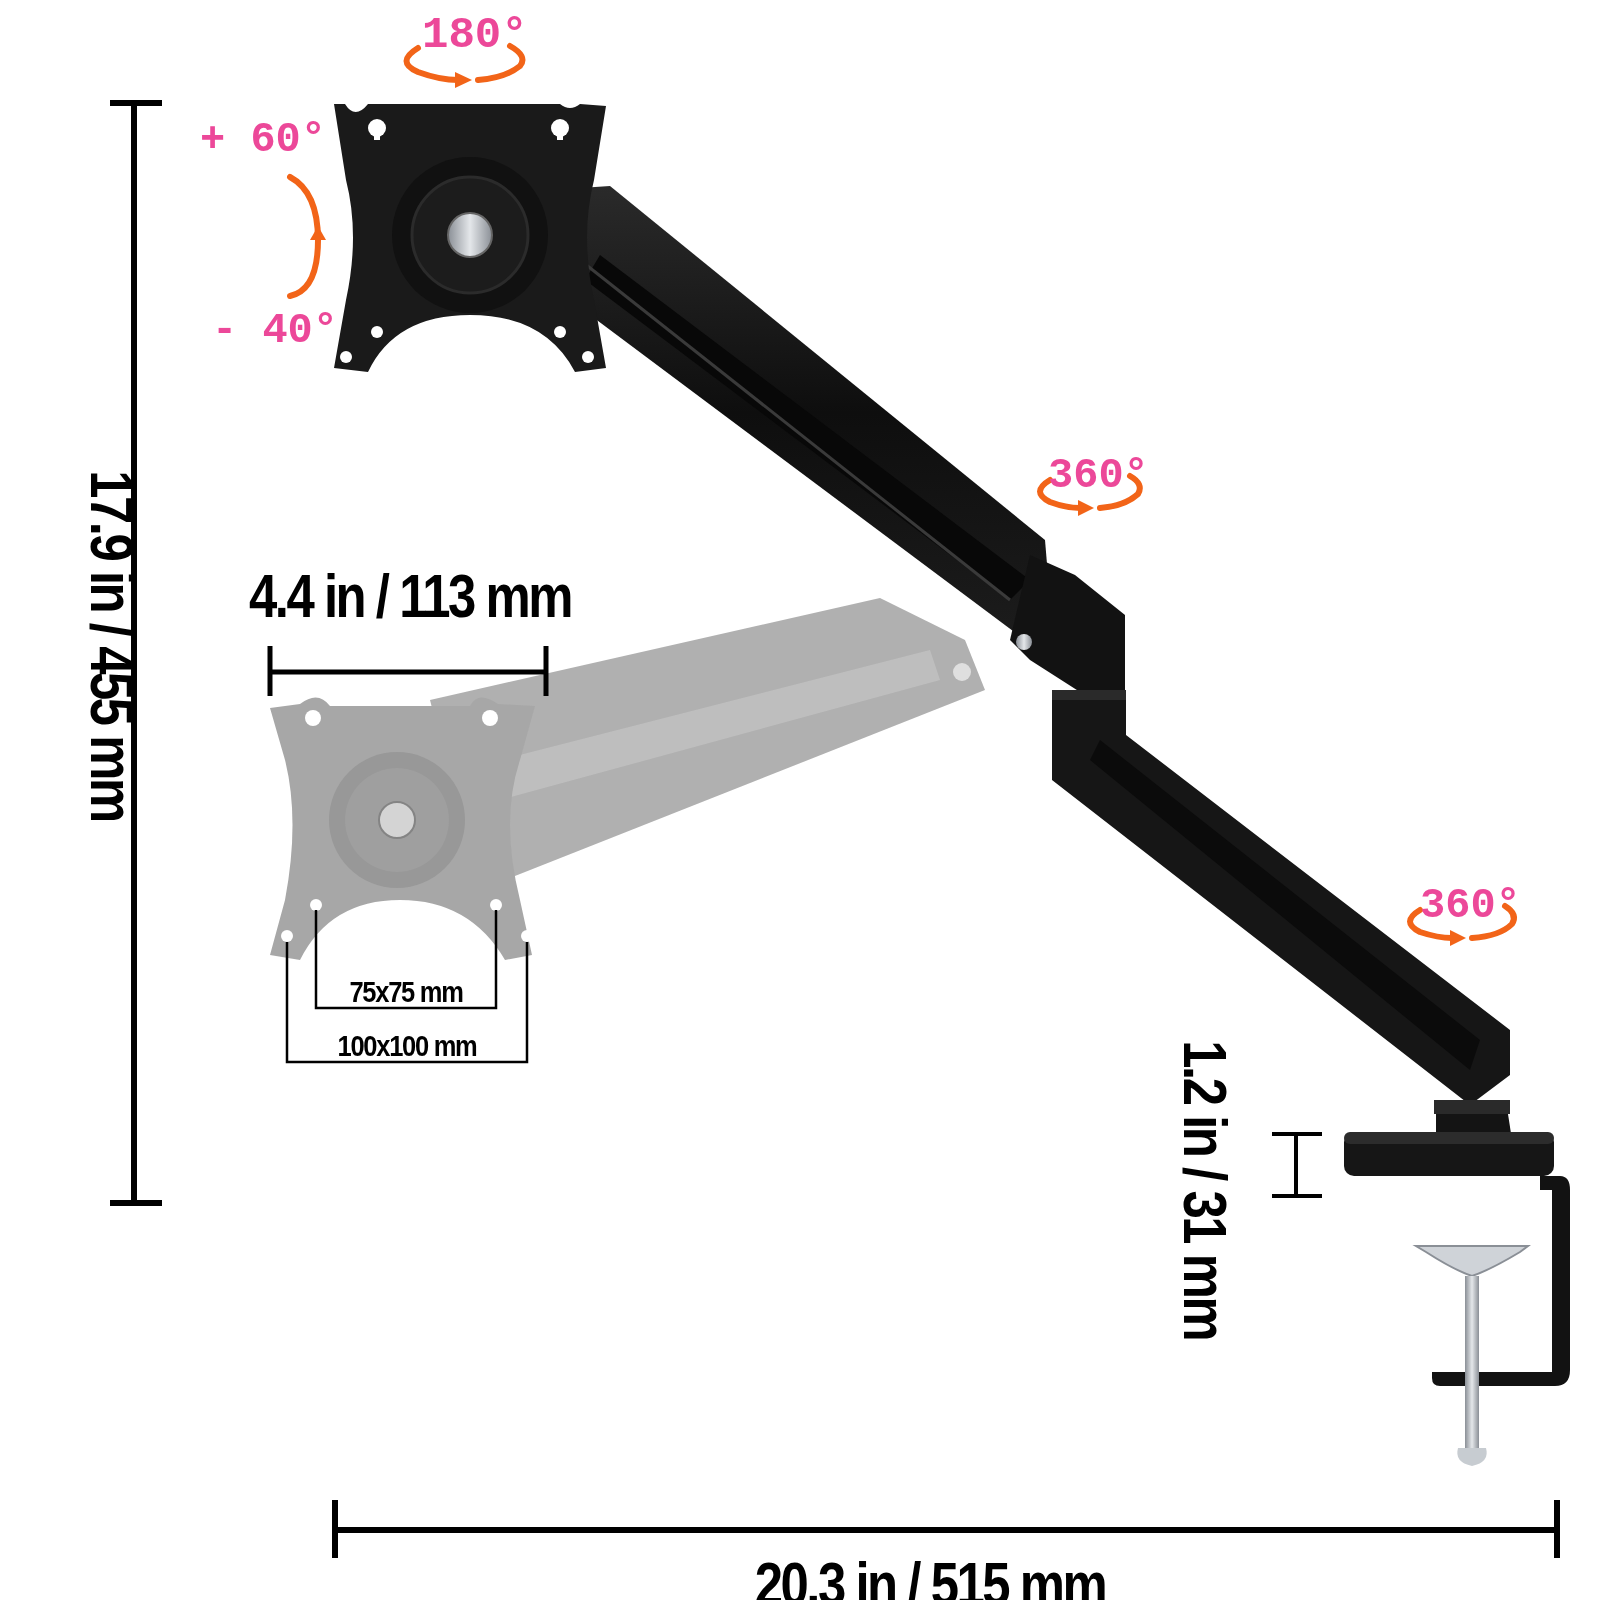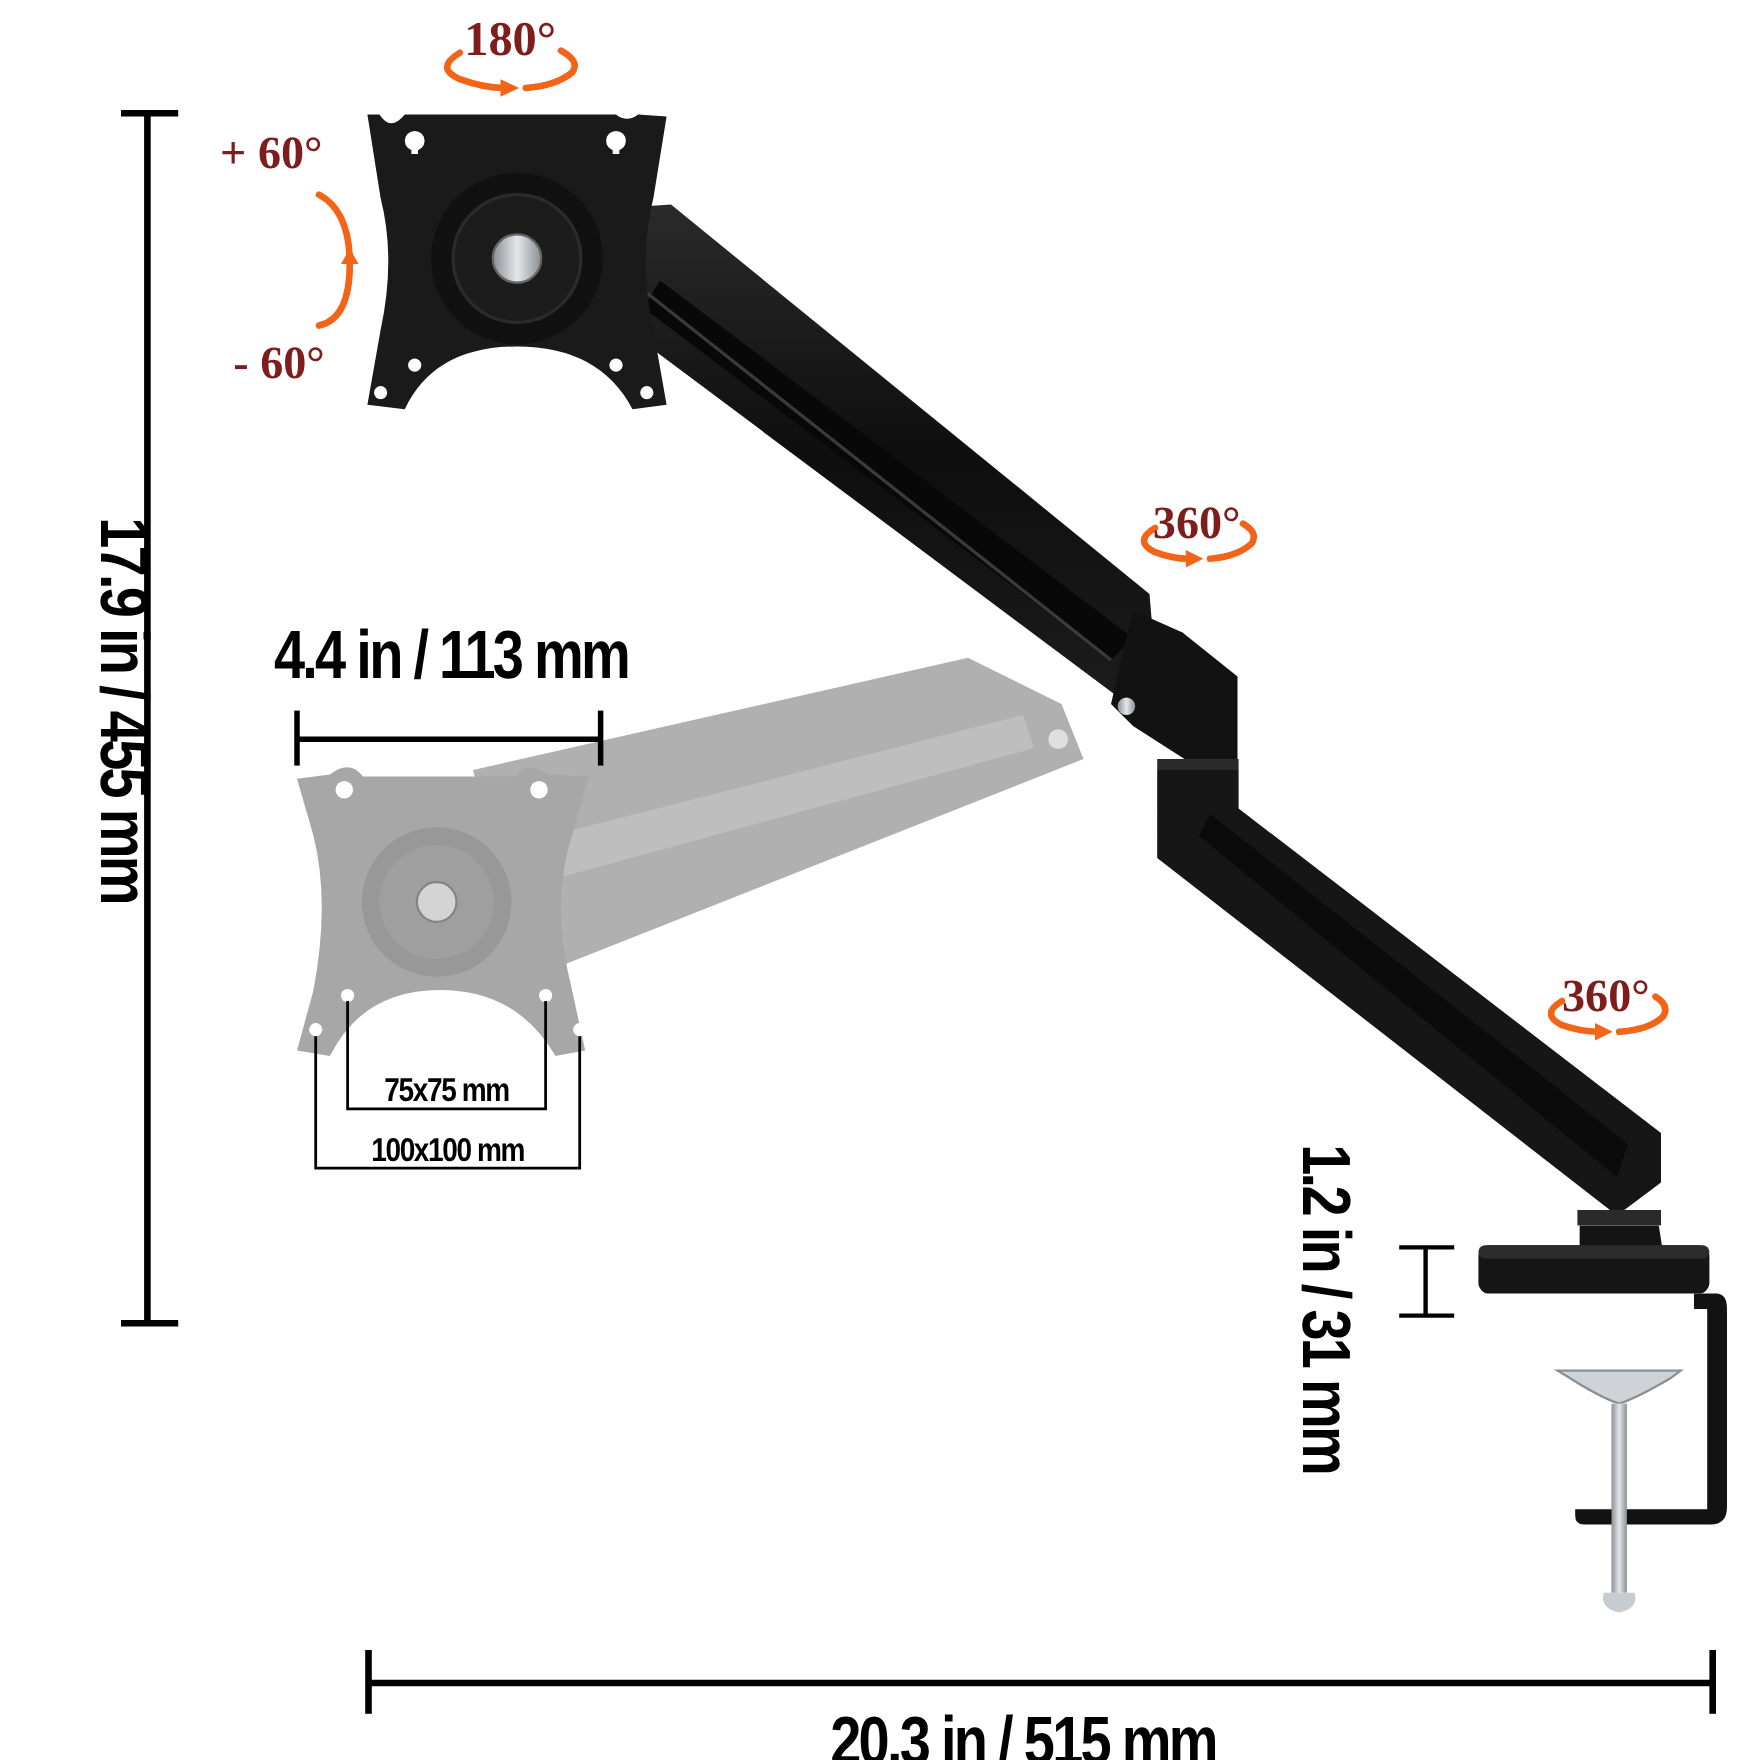--- a/index.html
+++ b/index.html
@@ -4,22 +4,22 @@
 <style>
   html, body { margin: 0; padding: 0; background: #ffffff; }
   body { width: 1600px; height: 1600px; position: relative; overflow: hidden;
          font-family: "Liberation Sans", sans-serif; }
   .abs { position: absolute; }
   .dim-text { font-family: "Liberation Sans", sans-serif; font-weight: 700; color: #000;
               white-space: nowrap; letter-spacing: -3px; transform-origin: center; }
   .dim-big { font-size: 62px; transform: scaleX(0.82); }
   .dim-small { font-size: 30px; letter-spacing: -1.5px; transform: scaleX(0.85); }
   .vert { transform: rotate(90deg) scaleX(0.82); }
-  .rot-label { font-family: Liberation Serif, serif; font-weight: 700;
-               color: #7f1d1d; white-space: nowrap; }
+  .rot-label { font-family: Liberation Mono, monospace; font-weight: 700;
+               color: #ec4899; white-space: nowrap; }
   svg { position: absolute; left: 0; top: 0; }
 </style>
 </head>
 <body>
 
 <svg width="1600" height="1600" viewBox="0 0 1600 1600">
   <defs>
     <linearGradient id="armGrad" x1="0" y1="0" x2="0" y2="1">
       <stop offset="0" stop-color="#2a2a2a"></stop>
       <stop offset="0.5" stop-color="#0e0e0e"></stop>
@@ -127,21 +127,21 @@
     <line x1="1557" y1="1500" x2="1557" y2="1558" stroke-width="6"></line>
 
     <line x1="1296" y1="1134" x2="1296" y2="1196" stroke-width="4"></line>
     <line x1="1272" y1="1134" x2="1322" y2="1134" stroke-width="4"></line>
     <line x1="1272" y1="1196" x2="1322" y2="1196" stroke-width="4"></line>
   </g>
 </svg>
 
 <div class="abs rot-label" style="left:422px; top:10px; font-size:44px;">180°</div>
 <div class="abs rot-label" style="left:200px; top:116px; font-size:42px;">+ 60°</div>
-<div class="abs rot-label" style="left:212px; top:307px; font-size:42px;">- 60°</div>
+<div class="abs rot-label" style="left:212px; top:307px; font-size:42px;">- 40°</div>
 <div class="abs rot-label" style="left:1048px; top:452px; font-size:42px;">360°</div>
 <div class="abs rot-label" style="left:1420px; top:882px; font-size:42px;">360°</div>
 
 <div class="abs dim-text dim-big vert" style="left:-108px; top:610px; width:440px; text-align:center;">17.9 in / 455 mm</div>
 <div class="abs dim-text dim-big" style="left:210px; top:560px; width:400px; text-align:center;">4.4 in / 113 mm</div>
 <div class="abs dim-text dim-small" style="left:316px; top:975px; width:180px; text-align:center;">75x75 mm</div>
 <div class="abs dim-text dim-small" style="left:297px; top:1029px; width:220px; text-align:center;">100x100 mm</div>
 <div class="abs dim-text dim-big vert" style="left:1040px; top:1140px; width:330px; text-align:center;">1.2 in / 31 mm</div>
 <div class="abs dim-text dim-big" style="left:700px; top:1548px; width:460px; text-align:center;">20.3 in / 515 mm</div>
 

